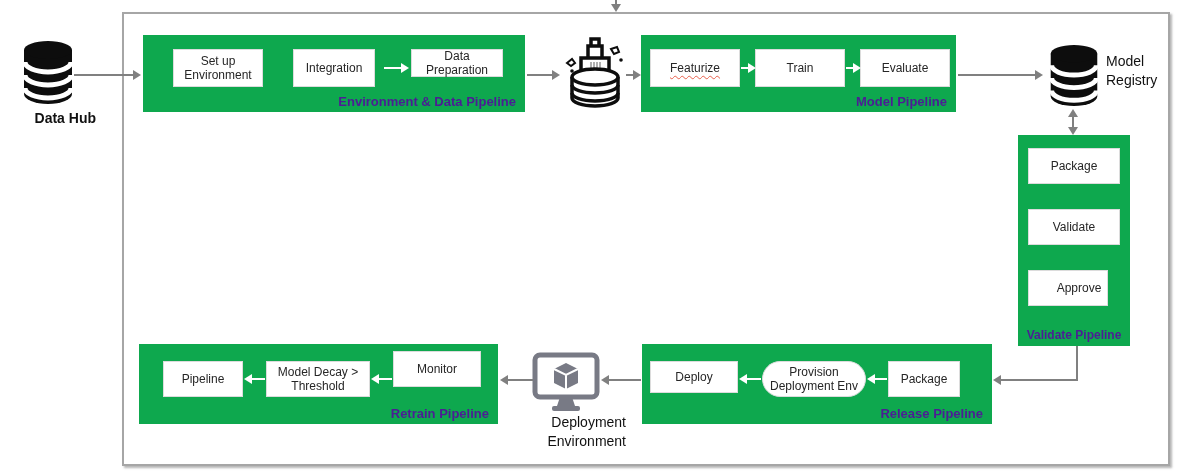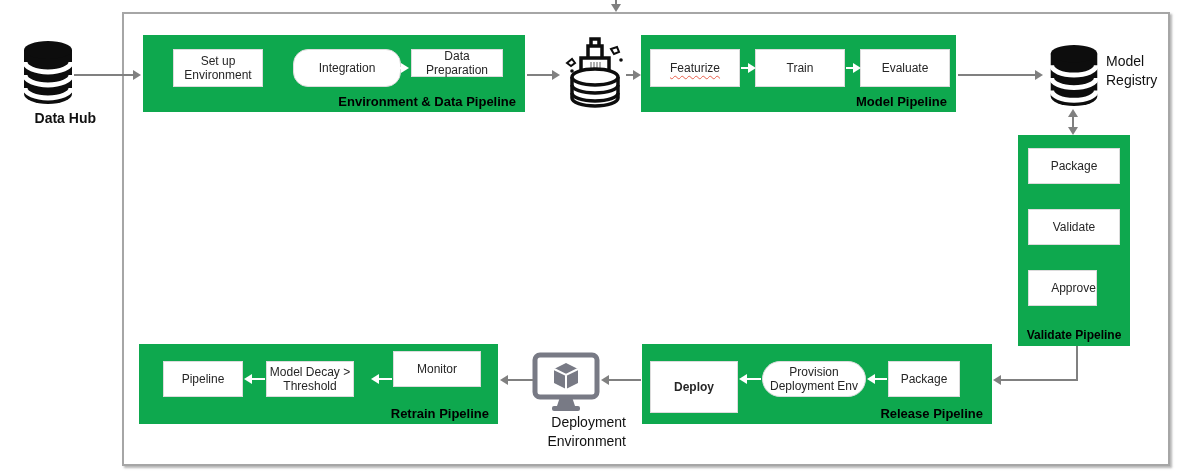--- a/index.html
+++ b/index.html
@@ -12,21 +12,21 @@
   }
   html,body{margin:0;padding:0;background:#fff;}
   body{font-family:"Liberation Sans", sans-serif;}
   .canvas{position:relative;width:1190px;height:476px;background:#fff;overflow:hidden;}
 
   .frame{position:absolute;left:122px;top:12px;width:1044px;height:450px;
          border:2px solid var(--frame-border);background:#fff;
          box-shadow:2px 2px 2px rgba(110,110,110,.5);}
 
   .pipeline{position:absolute;background:var(--pipeline-green);z-index:2;}
-  .pipeline-title{position:absolute;color:#000000;font-weight:bold;font-size:13px;white-space:nowrap;}
+  .pipeline-title{position:absolute;color:#4c1d95;font-weight:bold;font-size:13px;white-space:nowrap;}
   .title-br{right:9px;bottom:3px;}
   .title-bc{left:0;right:0;bottom:4px;text-align:center;font-size:12px;}
 
   .step{position:absolute;background:#fff;border:1px solid #dcdcdc;z-index:3;
         display:flex;align-items:center;justify-content:center;text-align:center;
         font-size:12px;line-height:14px;color:#262626;padding:1px 2px;box-sizing:border-box;}
   .squiggle{text-decoration-line:underline;text-decoration-style:wavy;
             text-decoration-color:var(--spellcheck-red);text-decoration-thickness:1px;
             text-underline-offset:3px;}
 
@@ -63,21 +63,21 @@
       <path d="M3 35 a23 10 0 0 0 46 0" stroke="#fff" stroke-width="5" fill="none"></path>
       <path d="M3 48 a23 10 0 0 0 46 0" stroke="#fff" stroke-width="5" fill="none"></path>
     </svg>
   </div>
   <div class="node-label center" style="left:0;top:109px;width:96px;font-weight:bold;">Data Hub</div>
 
   <div class="pipeline" style="left:143px;top:35px;width:382px;height:77px;">
     <div class="pipeline-title title-br">Environment &amp; Data Pipeline</div>
   </div>
   <div class="step" style="left:173px;top:49px;width:90px;height:38px;">Set up Environment</div>
-  <div class="step" style="left:293px;top:49px;width:108px;height:38px;border-radius:15px;">Integration</div>
+  <div class="step" style="left:293px;top:49px;width:82px;height:38px;">Integration</div>
   <div class="step" style="left:411px;top:49px;width:92px;height:28px;">Data Preparation</div>
 
   <div class="pipeline" style="left:641px;top:35px;width:315px;height:77px;">
     <div class="pipeline-title title-br">Model Pipeline</div>
   </div>
   <div class="step" style="left:650px;top:49px;width:90px;height:38px;">
       <span class="squiggle">Featurize</span>
     </div>
   <div class="step" style="left:755px;top:49px;width:90px;height:38px;">Train</div>
   <div class="step" style="left:860px;top:49px;width:90px;height:38px;">Evaluate</div>
@@ -108,45 +108,45 @@
       <path d="M3 48 a23 10 0 0 0 46 0" stroke="#fff" stroke-width="5" fill="none"></path>
     </svg>
   </div>
   <div class="node-label" style="left:1106px;top:52px;width:78px;">Model Registry</div>
 
   <div class="pipeline" style="left:1018px;top:135px;width:112px;height:211px;">
     <div class="pipeline-title title-bc">Validate Pipeline</div>
   </div>
   <div class="step" style="left:1028px;top:148px;width:92px;height:36px;">Package</div>
   <div class="step" style="left:1028px;top:209px;width:92px;height:36px;">Validate</div>
-  <div class="step" style="left:1028px;top:270px;width:69px;height:36px;padding-left:24px;">Approve</div>
+  <div class="step" style="left:1028px;top:270px;width:80px;height:36px;padding-left:24px;">Approve</div>
 
   <div class="pipeline" style="left:642px;top:344px;width:350px;height:80px;">
     <div class="pipeline-title title-br">Release Pipeline</div>
   </div>
-  <div class="step" style="left:650px;top:361px;width:88px;height:52px;font-weight:bold;">Deploy</div>
+  <div class="step" style="left:650px;top:361px;width:88px;height:32px;">Deploy</div>
   <div class="step" style="left:762px;top:361px;width:104px;height:36px;border-radius:18px;">Provision Deployment Env</div>
   <div class="step" style="left:888px;top:361px;width:72px;height:36px;">Package</div>
 
   <div class="icon-wrap mon" style="left:532px;top:352px;">
     <svg width="68" height="62" viewBox="0 0 68 62">
       <rect x="3" y="3" width="62" height="42" rx="5" fill="#fff" stroke="currentColor" stroke-width="5"></rect>
       <polygon points="34,11 46,17 46,31 34,37 22,31 22,17" fill="currentColor"></polygon>
       <path d="M22 17 L34 23 L46 17 M34 23 V37" stroke="#fff" stroke-width="2" fill="none"></path>
       <path d="M28 45 L25 54 H43 L40 45 Z" fill="currentColor"></path>
       <rect x="20" y="54" width="28" height="5" rx="2" fill="currentColor"></rect>
     </svg>
   </div>
   <div class="node-label center" style="left:506px;top:413px;width:120px;">Deployment Environment</div>
 
   <div class="pipeline" style="left:139px;top:344px;width:359px;height:80px;">
     <div class="pipeline-title title-br">Retrain Pipeline</div>
   </div>
   <div class="step" style="left:163px;top:361px;width:80px;height:36px;">Pipeline</div>
-  <div class="step" style="left:266px;top:361px;width:88px;height:36px;">Model Decay &gt; Threshold</div>
+  <div class="step" style="left:266px;top:361px;width:104px;height:36px;">Model Decay &gt; Threshold</div>
   <div class="step" style="left:393px;top:351px;width:88px;height:36px;">Monitor</div>
 
   <div class="hline" style="left:74px;top:74px;width:59px;"></div>
   <div class="head head-r" style="left:133px;top:70px;"></div>
 
   <div class="hline" style="left:527px;top:74px;width:25px;"></div>
   <div class="head head-r" style="left:552px;top:70px;"></div>
 
   <div class="hline" style="left:626px;top:74px;width:8px;"></div>
   <div class="head head-r" style="left:633px;top:70px;"></div>

